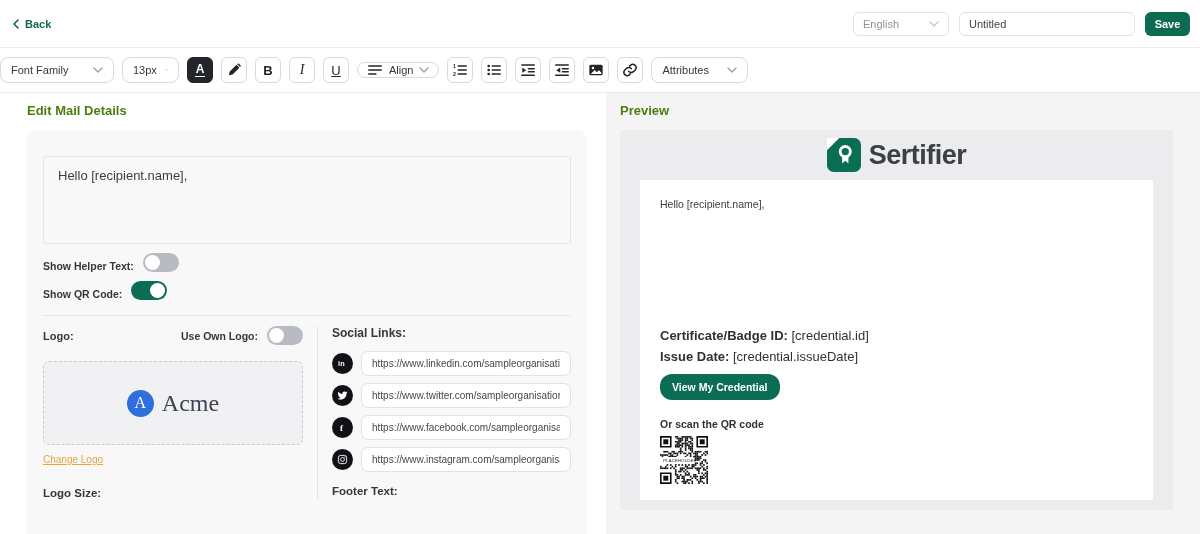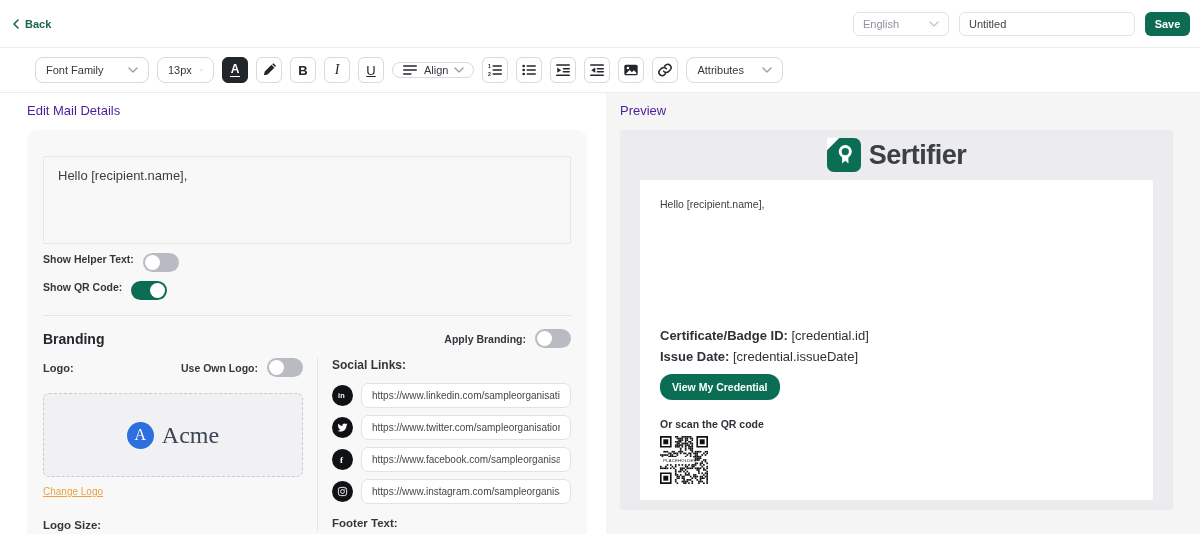--- a/index.html
+++ b/index.html
@@ -17,47 +17,47 @@
     border:1px solid #e3e3e7; border-radius:6px; height:24px; padding:0 9px;
     font-size:11px; color:#8e939b; background:#fff; cursor:pointer; }
   .lang-select { width:96px; }
   .title-input { width:176px; height:24px; border:1px solid #e3e3e7; border-radius:6px;
     padding:0 9px; font-size:11px; color:#3f4449; font-family:inherit; }
   .save-btn { width:45px; height:24px; background:#0c6b50; color:#fff; border:none;
     border-radius:6px; font-size:11px; font-weight:700; cursor:pointer; font-family:inherit; }
 
   
   .toolbar { height:45px; display:flex; align-items:center; gap:8px;
-    padding-left:35px; background:#fff; border-bottom:1px solid #ececef; }
+    background:#fff; border-bottom:1px solid #ececef; }
   .tb-select { display:flex; align-items:center; justify-content:space-between;
     border:1px solid #d9d9de; border-radius:8px; height:26px; padding:0 10px;
     font-size:11px; color:#33373c; background:#fff; cursor:pointer; gap:8px; }
   .tb-ff { width:114px; } .tb-size { width:57px; } .tb-attr { width:97px; }
   .tb-btn { width:26px; height:26px; border:1px solid #d9d9de; border-radius:6px;
     background:#fff; display:flex; align-items:center; justify-content:center;
     cursor:pointer; font-size:13px; color:#22262b; }
   .tb-btn.dark { background:#22262b; border-color:#22262b; color:#fff; }
   .tb-btn .bld { font-weight:800; font-size:13px; }
   .tb-btn .ita { font-style:italic; font-family:"Liberation Serif",serif; font-size:14px; }
   .tb-btn .und { text-decoration:underline; font-size:13px; }
   .fc-a { font-weight:700; font-size:12px; border-bottom:1.5px solid #fff; line-height:1.1; padding:0 1px; }
   .tb-align { height:16px; display:flex; align-items:center; gap:6px;
     border:1px solid #d9d9de; border-radius:8px; padding:0 9px; font-size:11px; cursor:pointer; }
 
   
   .content { display:flex; height:449px; overflow:hidden; }
 
   .left-sec { width:606px; background:#fff; padding:10px 0 0 27px; }
-  .sec-heading { font-size:13px; font-weight:400; color:#4c1d95; }
+  .sec-heading { font-size:13px; font-weight:700; color:#4d7c0f; }
   .edit-card { margin-top:12px; width:560px; height:440px; background:#f8f8f9;
     border-radius:10px; padding:14px 16px; }
   .mailbody-label { font-size:13px; font-weight:600; color:#2a2e33; }
   .mail-editor { margin-top:12px; height:88px; border:1px solid #e6e6e9; border-radius:2px;
     padding:11px 14px; font-size:13px; color:#3a3e44; outline:none; }
-  .toggle-row { display:flex; align-items:flex-start; margin-top:9px; }
+  .toggle-row { display:flex; align-items:flex-end; margin-top:9px; }
   .toggle-row .t-label { font-size:10.5px; font-weight:700; color:#33373c; }
   .toggle { width:36px; height:19px; border-radius:10px; background:#b8bcc2;
     margin-left:9px; position:relative; cursor:pointer; transition:background .1s; }
   .toggle .knob { position:absolute; top:2px; left:2px; width:15px; height:15px;
     border-radius:50%; background:#fff; }
   .toggle.on { background:#0b6e54; }
   .toggle.on .knob { left:auto; right:2px; }
   .card-divider { border:none; border-top:1px solid #e5e5e8; margin-top:15px; }
   .branding-head { margin-top:13px; display:flex; align-items:center; justify-content:space-between; }
   .branding-title { font-size:14px; font-weight:600; color:#23272c; }
@@ -261,29 +261,20 @@
       </div>
       <div class="toggle-row">
         <span class="t-label">Show QR Code:</span>
         <div class="toggle on">
             <div class="knob"></div>
           </div>
       </div>
 
       <hr class="card-divider">
 
-      <div class="branding-head">
-        <span class="branding-title">Branding</span>
-        <div class="inline-toggle">
-          <span class="t-label">Apply Branding:</span>
-          <div class="toggle">
-              <div class="knob"></div>
-            </div>
-        </div>
-      </div>
 
       <div class="brand-cols">
 
         <div class="col-left">
           <div class="logo-row">
             <span class="small-label">Logo:</span>
             <div class="inline-toggle">
               <span class="t-label">Use Own Logo:</span>
               <div class="toggle">
                   <div class="knob"></div>

